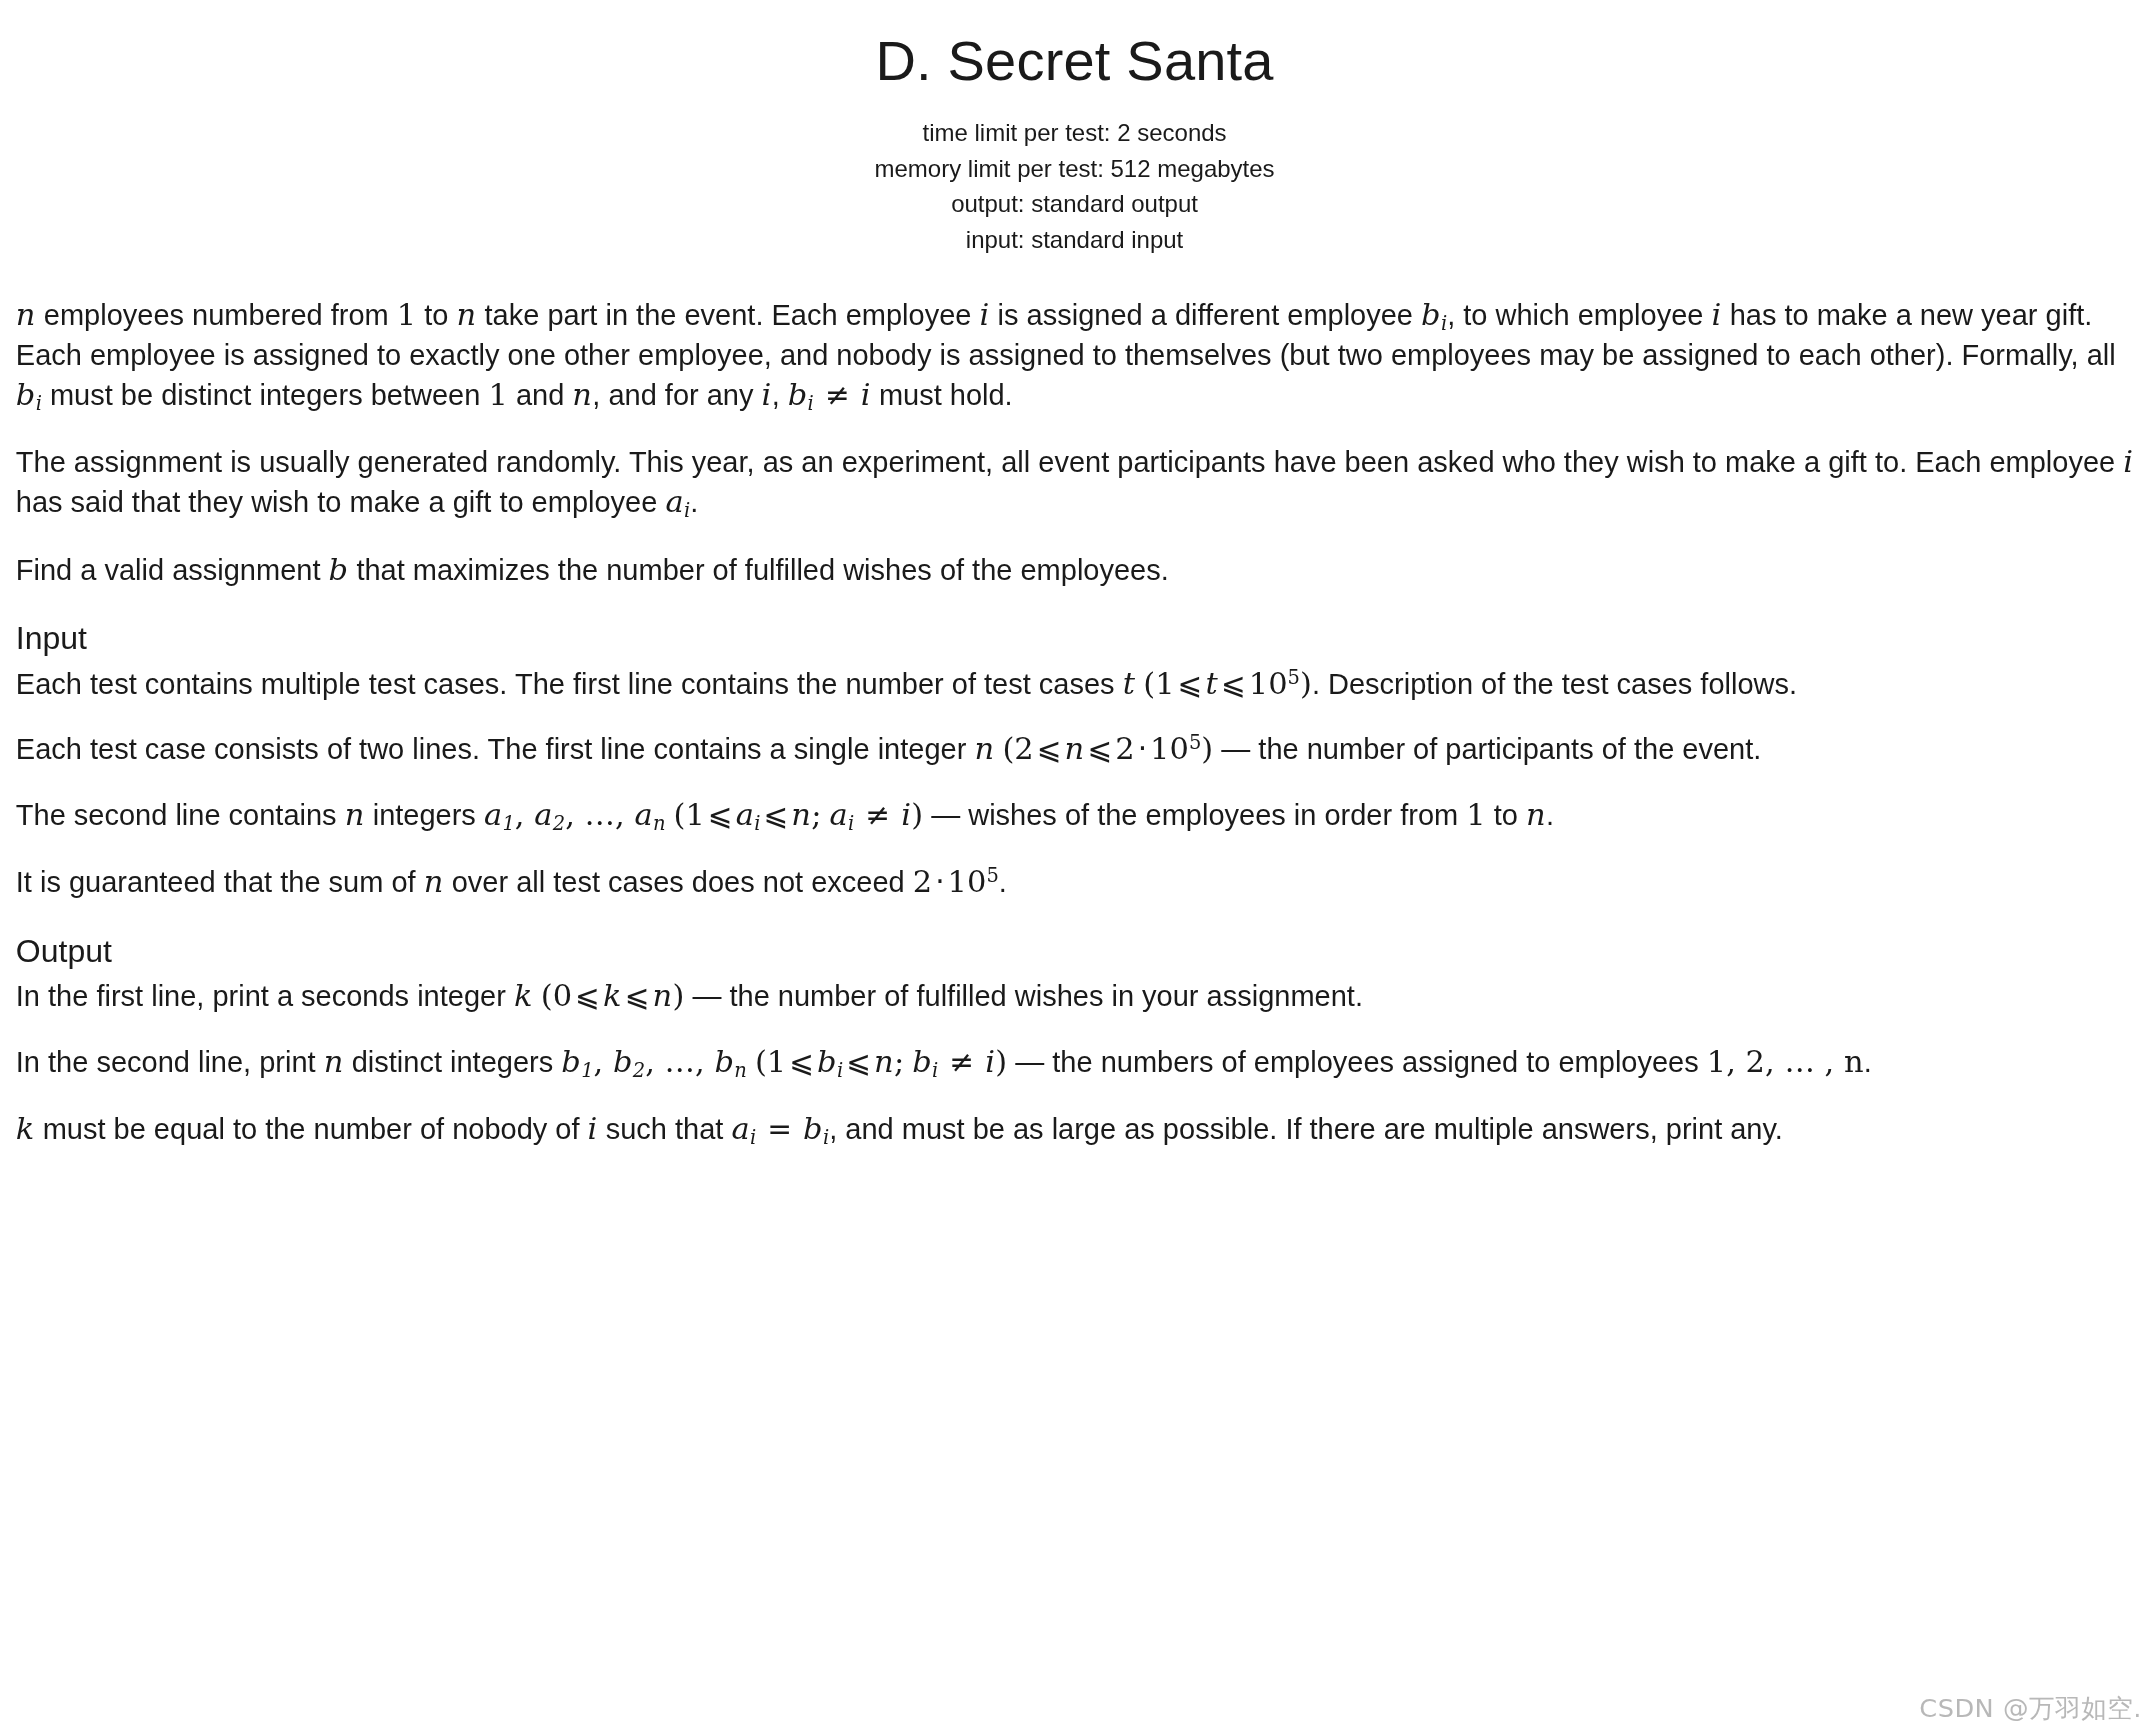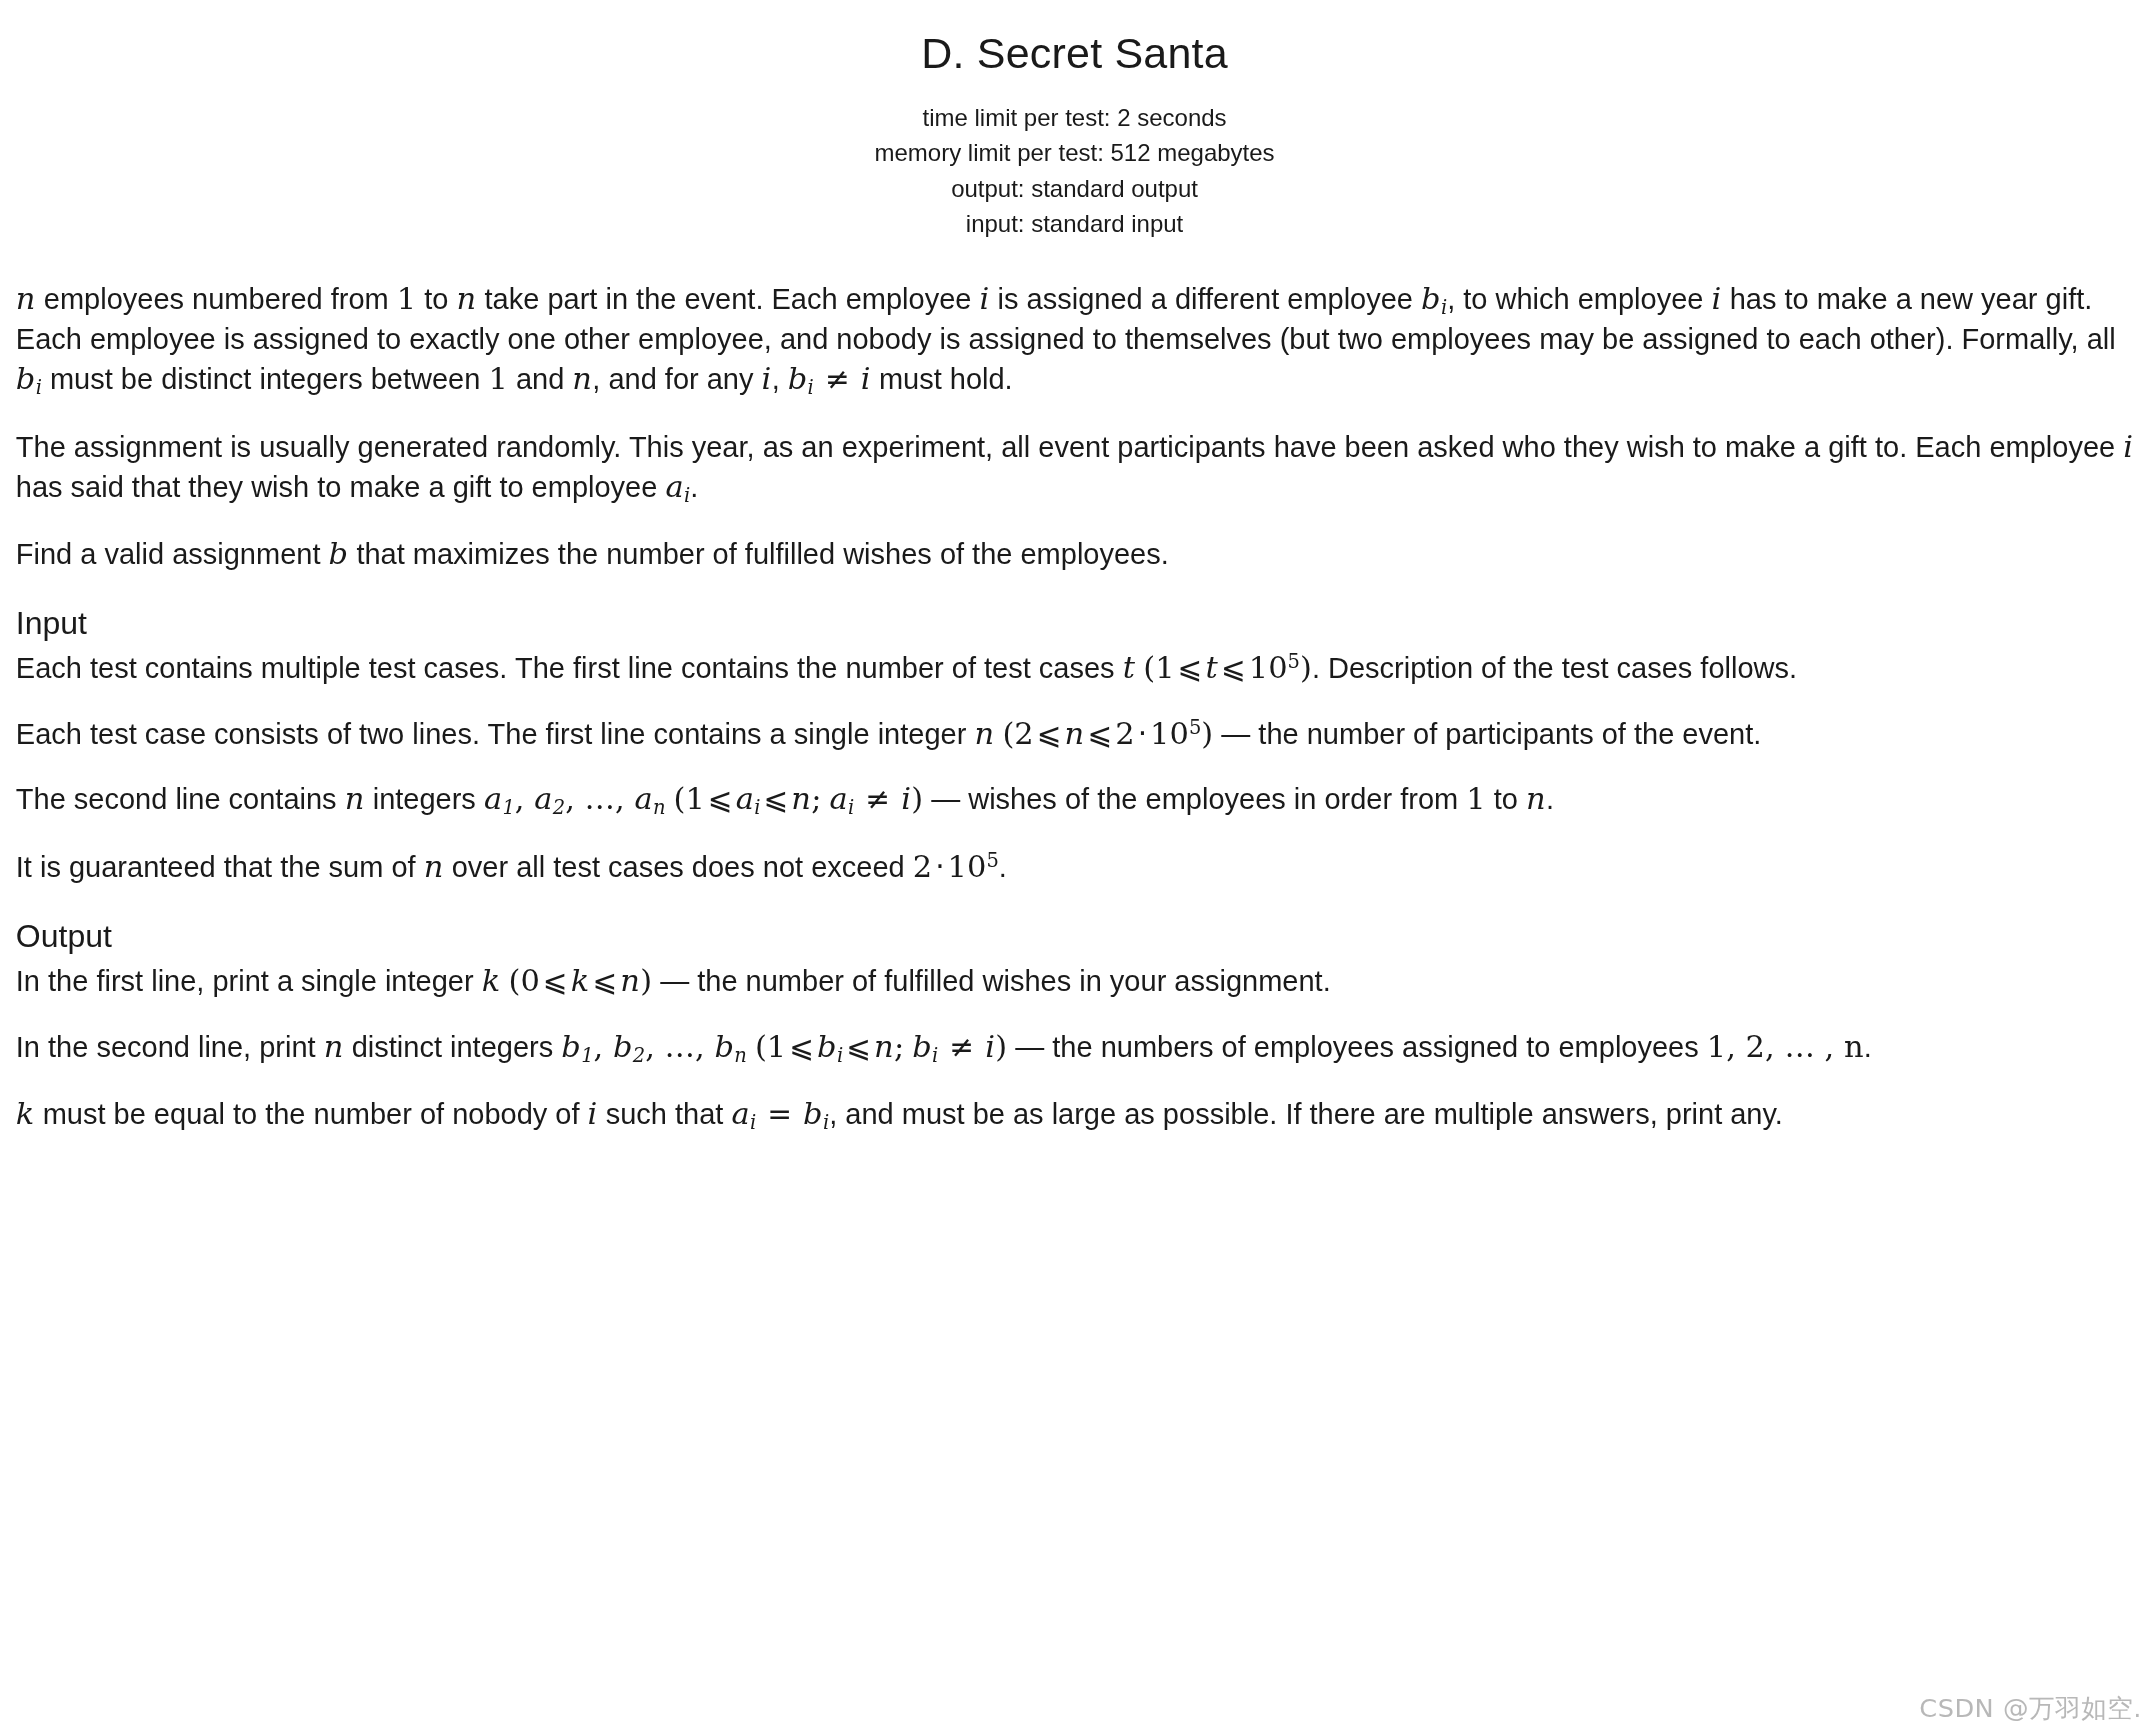--- a/index.html
+++ b/index.html
@@ -18,21 +18,21 @@
   }
   .page {
     position: relative;
     width: 2155px;
     height: 1736px;
     box-sizing: border-box;
     padding: 17.7px 21.7px 0 15.8px;
   }
   .problem-title {
     text-align: center;
-    font-size: 43px;
+    font-size: 56px;
     font-weight: 400;
     line-height: 1.18;
     margin: 9.9px 0 21.7px 0;
     letter-spacing: 0.2px;
   }
   .limits {
     text-align: center;
     font-size: 24px;
     line-height: 1.31;
     margin-bottom: 15.8px;
@@ -129,21 +129,21 @@
 
     <p class="para"><span>Each test case consists of two lines. The first line contains a single integer</span> <span class="m">n</span> <span class="mn">(</span><span class="mn">2</span><span class="op">⩽</span><span class="m">n</span><span class="op">⩽</span><span class="mn">2</span><span class="op">·</span><span class="mn"><span>10</span><sup>5</sup></span><span class="mn">)</span> <span class="dash">—</span> <span>the number of participants of the event.</span></p>
 
     <p class="para"><span>The second line contains</span> <span class="m">n</span> <span>integers</span> <span class="m"><span>a</span><sub>1</sub></span><span class="mn">, </span><span class="m"><span>a</span><sub>2</sub></span><span class="mn">, </span><span class="mn">…</span><span class="mn">, </span><span class="m"><span>a</span><sub>n</sub></span> <span class="mn">(</span><span class="mn">1</span><span class="op">⩽</span><span class="m"><span>a</span><sub>i</sub></span><span class="op">⩽</span><span class="m">n</span><span class="mn">;</span> <span class="m"><span>a</span><sub>i</sub></span> <span class="op">≠</span> <span class="m">i</span><span class="mn">)</span> <span class="dash">—</span> <span>wishes of the employees in order from</span> <span class="mn">1</span> <span>to</span> <span class="m">n</span><span>.</span></p>
 
     <p class="para"><span>It is guaranteed that the sum of</span> <span class="m">n</span> <span>over all test cases does not exceed</span> <span class="mn">2</span><span class="op">·</span><span class="mn"><span>10</span><sup>5</sup></span><span>.</span></p>
 
     <h2 class="section-heading">Output</h2>
 
 
-    <p class="para"><span>In the first line, print a single integer</span> <span class="m">k</span> <span class="mn">(</span><span class="mn">0</span><span class="op">⩽</span><span class="m">k</span><span class="op">⩽</span><span class="m">n</span><span class="mn">)</span> <span class="dash">—</span> <span>the number of fulfilled wishes in your assignment.</span></p>
+    <p class="para"><span>In the first line, print a seconds integer</span> <span class="m">k</span> <span class="mn">(</span><span class="mn">0</span><span class="op">⩽</span><span class="m">k</span><span class="op">⩽</span><span class="m">n</span><span class="mn">)</span> <span class="dash">—</span> <span>the number of fulfilled wishes in your assignment.</span></p>
 
     <p class="para"><span>In the second line, print</span> <span class="m">n</span> <span>distinct integers</span> <span class="m"><span>b</span><sub>1</sub></span><span class="mn">, </span><span class="m"><span>b</span><sub>2</sub></span><span class="mn">, </span><span class="mn">…</span><span class="mn">, </span><span class="m"><span>b</span><sub>n</sub></span> <span class="mn">(</span><span class="mn">1</span><span class="op">⩽</span><span class="m"><span>b</span><sub>i</sub></span><span class="op">⩽</span><span class="m">n</span><span class="mn">;</span> <span class="m"><span>b</span><sub>i</sub></span> <span class="op">≠</span> <span class="m">i</span><span class="mn">)</span> <span class="dash">—</span> <span>the numbers of employees assigned to employees</span> <span class="mn">1, 2, … , n</span><span>.</span></p>
 
     <p class="para"><span class="m">k</span> <span>must be equal to the number of nobody of</span> <span class="m">i</span> <span>such that</span> <span class="m"><span>a</span><sub>i</sub></span> <span class="op">=</span> <span class="m"><span>b</span><sub>i</sub></span><span>, and must be as large as possible. If there are multiple answers, print any.</span></p>
 
   </div>
 
   <div class="watermark">CSDN @万羽如空.</div>
 
 </div>

